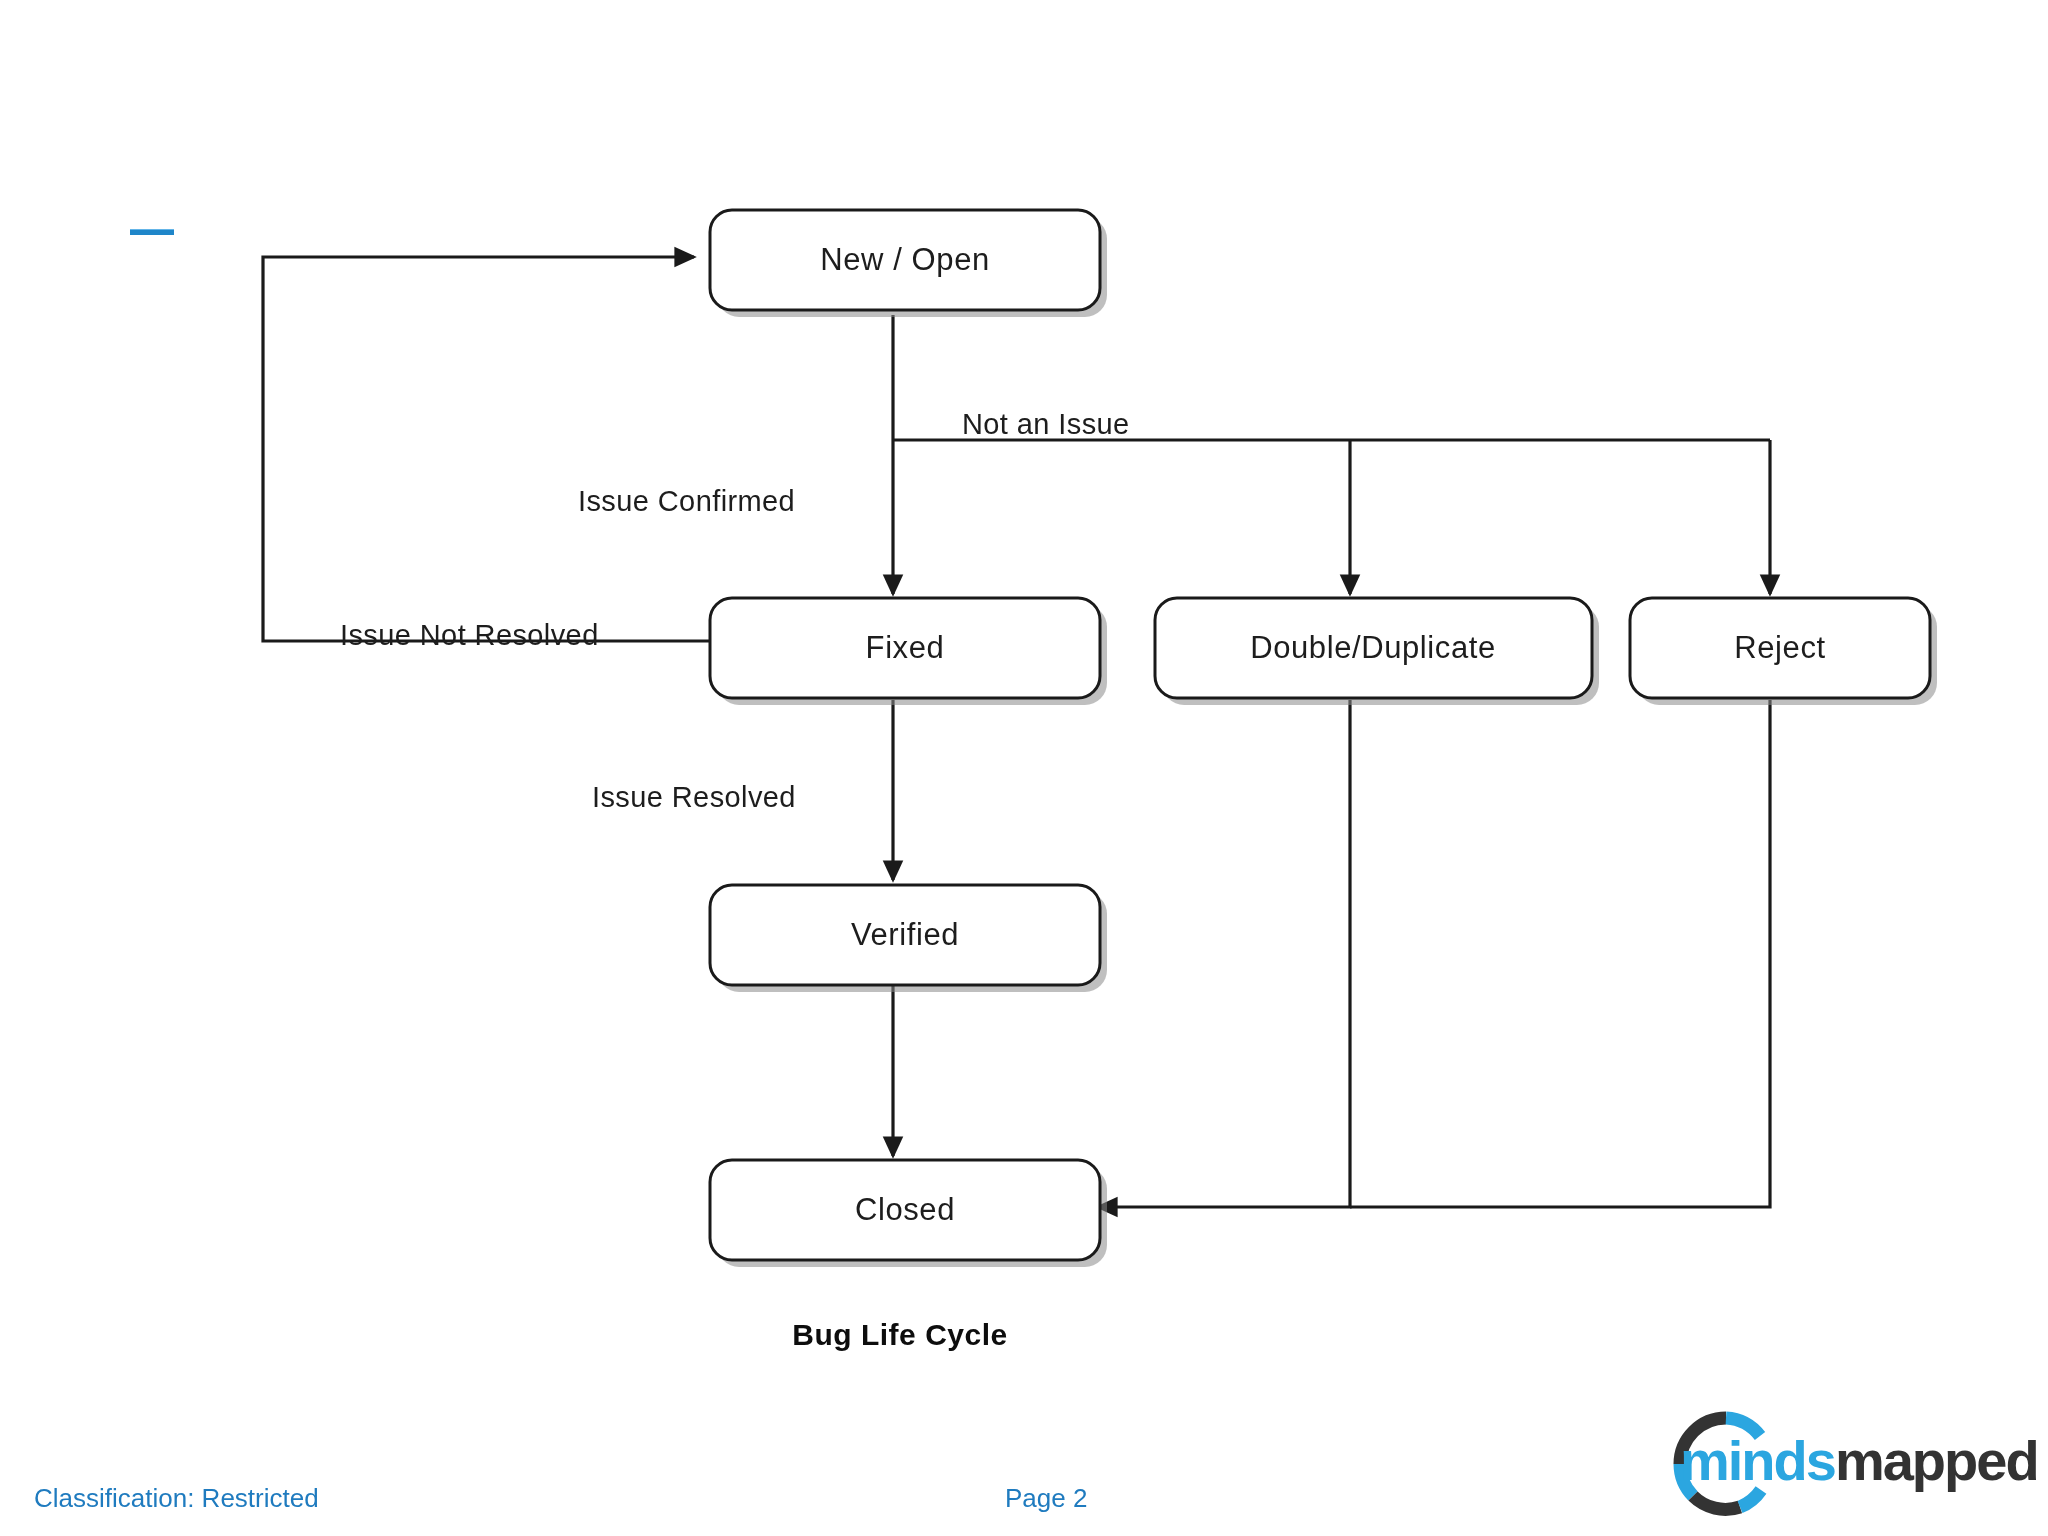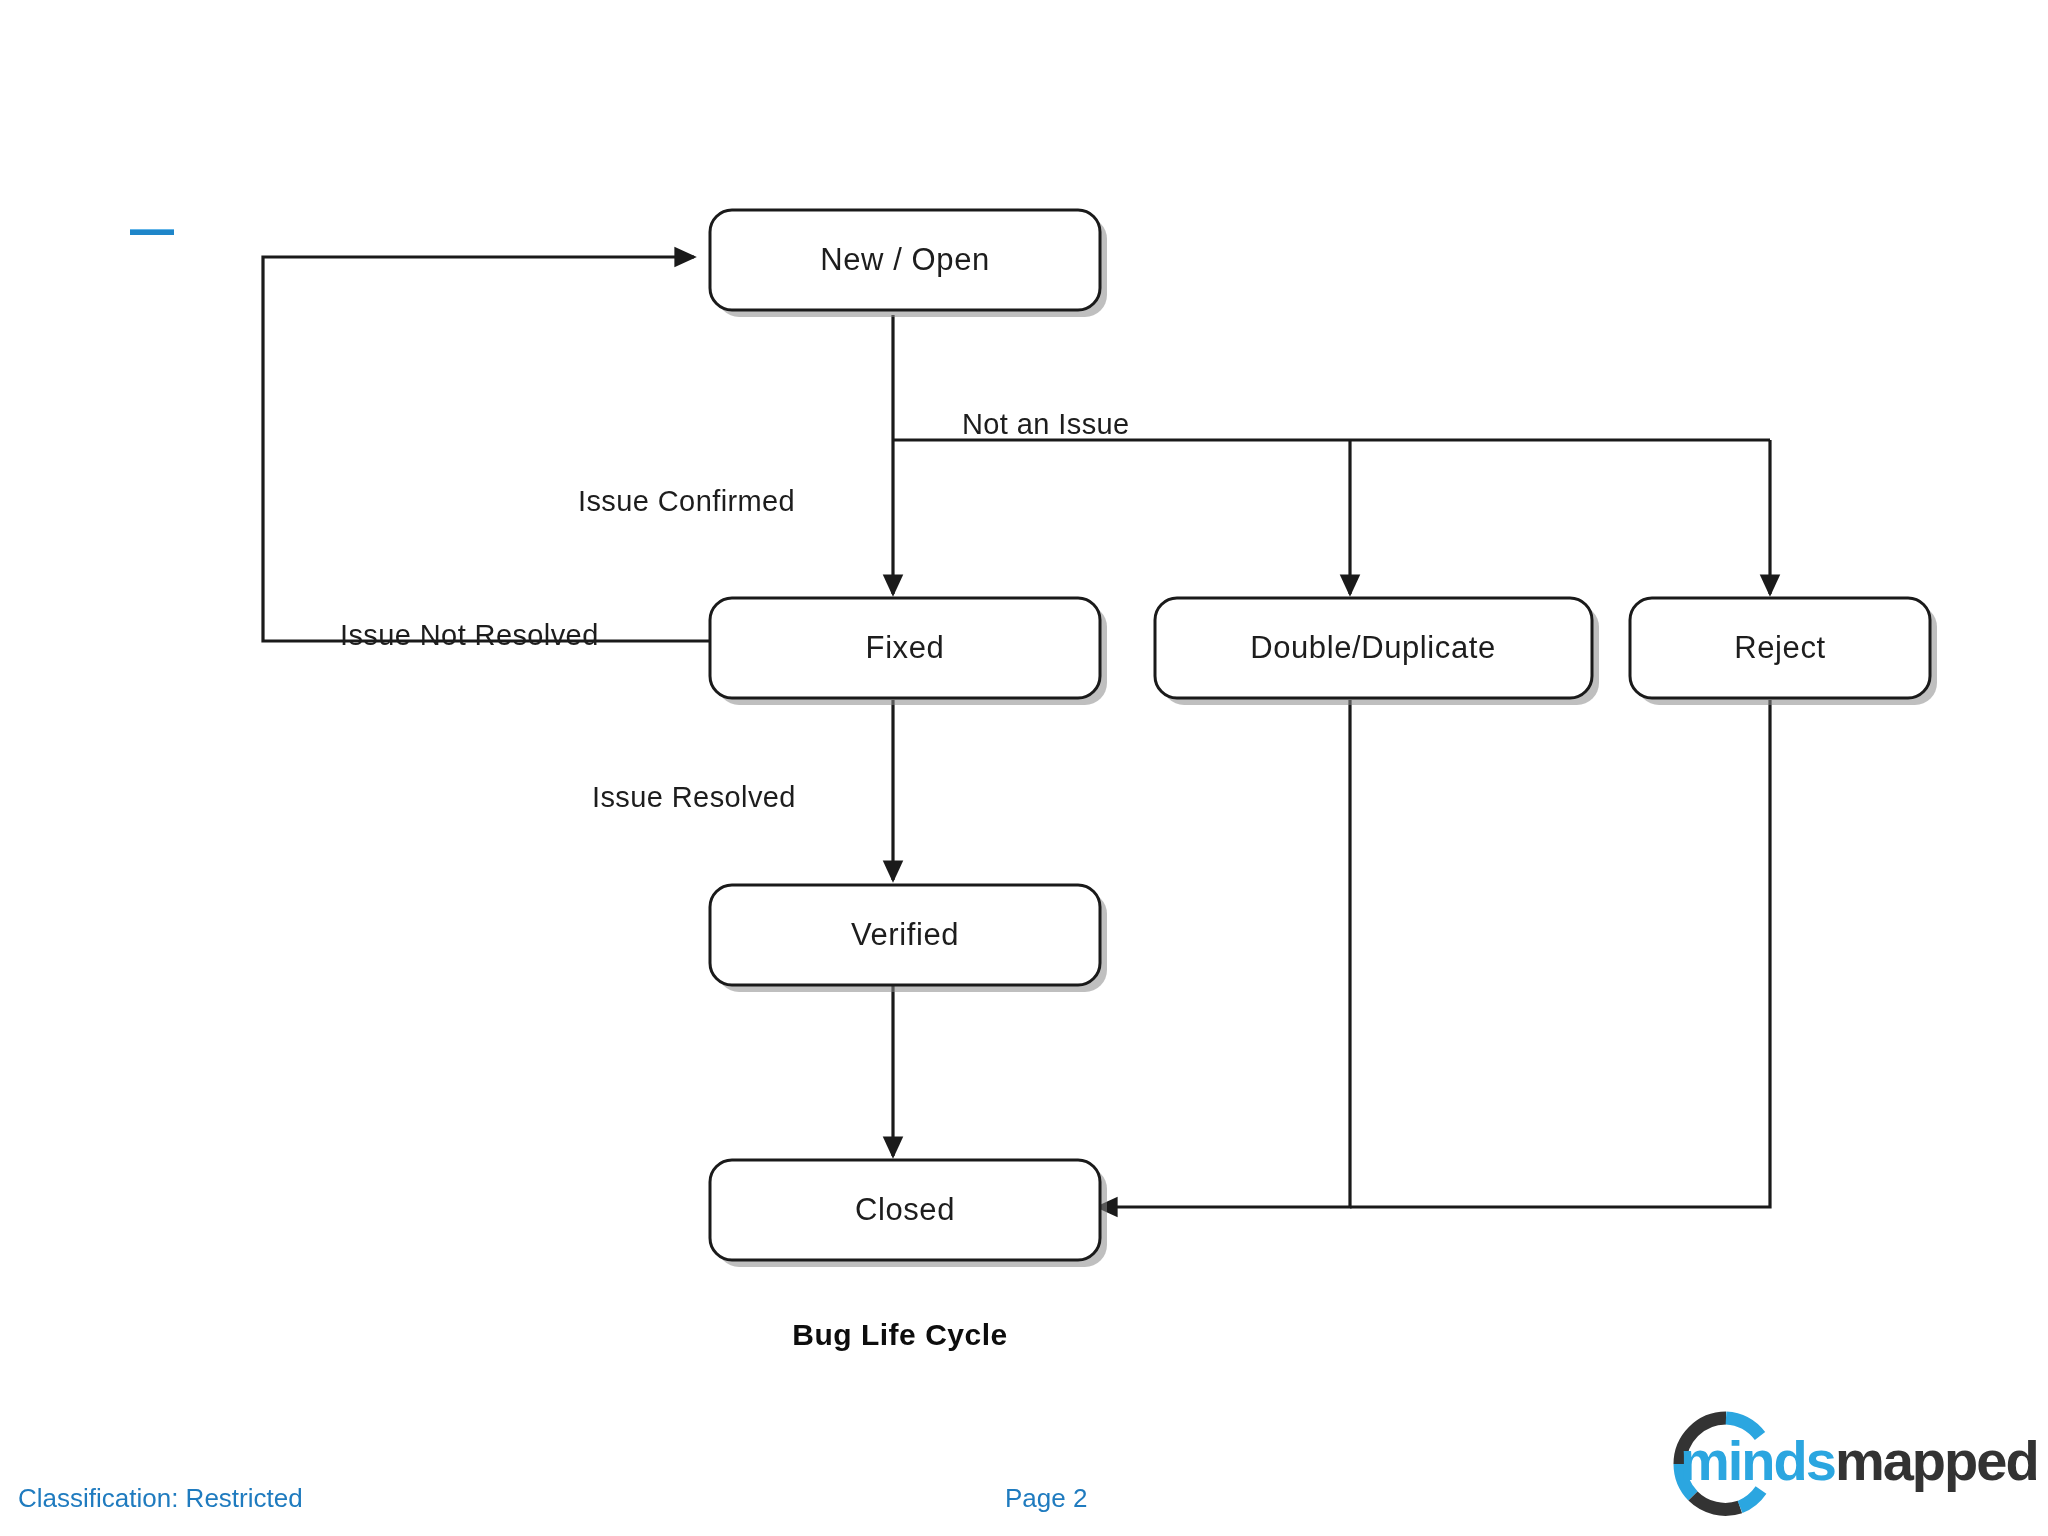--- a/index.html
+++ b/index.html
@@ -29,21 +29,21 @@
     text-anchor:middle;letter-spacing:.5px;
   }
   .blue-dash{position:absolute;left:130px;top:229px;width:44px;height:5px;
     background:#1f86c9;border-top:1px solid #64b5e8;}
 
   .footer-text{
     position:absolute;bottom:22px;
     font-family:"Liberation Sans","DejaVu Sans",sans-serif;
     font-size:26px;color:#1f7bbf;white-space:nowrap;
   }
-  #footer-classification{left:18px;}
+  #footer-classification{left:34px;}
   #footer-page{left:1005px;}
 
   
   #logo{position:absolute;left:1648px;top:1404px;width:400px;height:120px;}
   #logo svg{display:block;}
 </style>
 </head>
 <body>
 
 <div id="slide">

